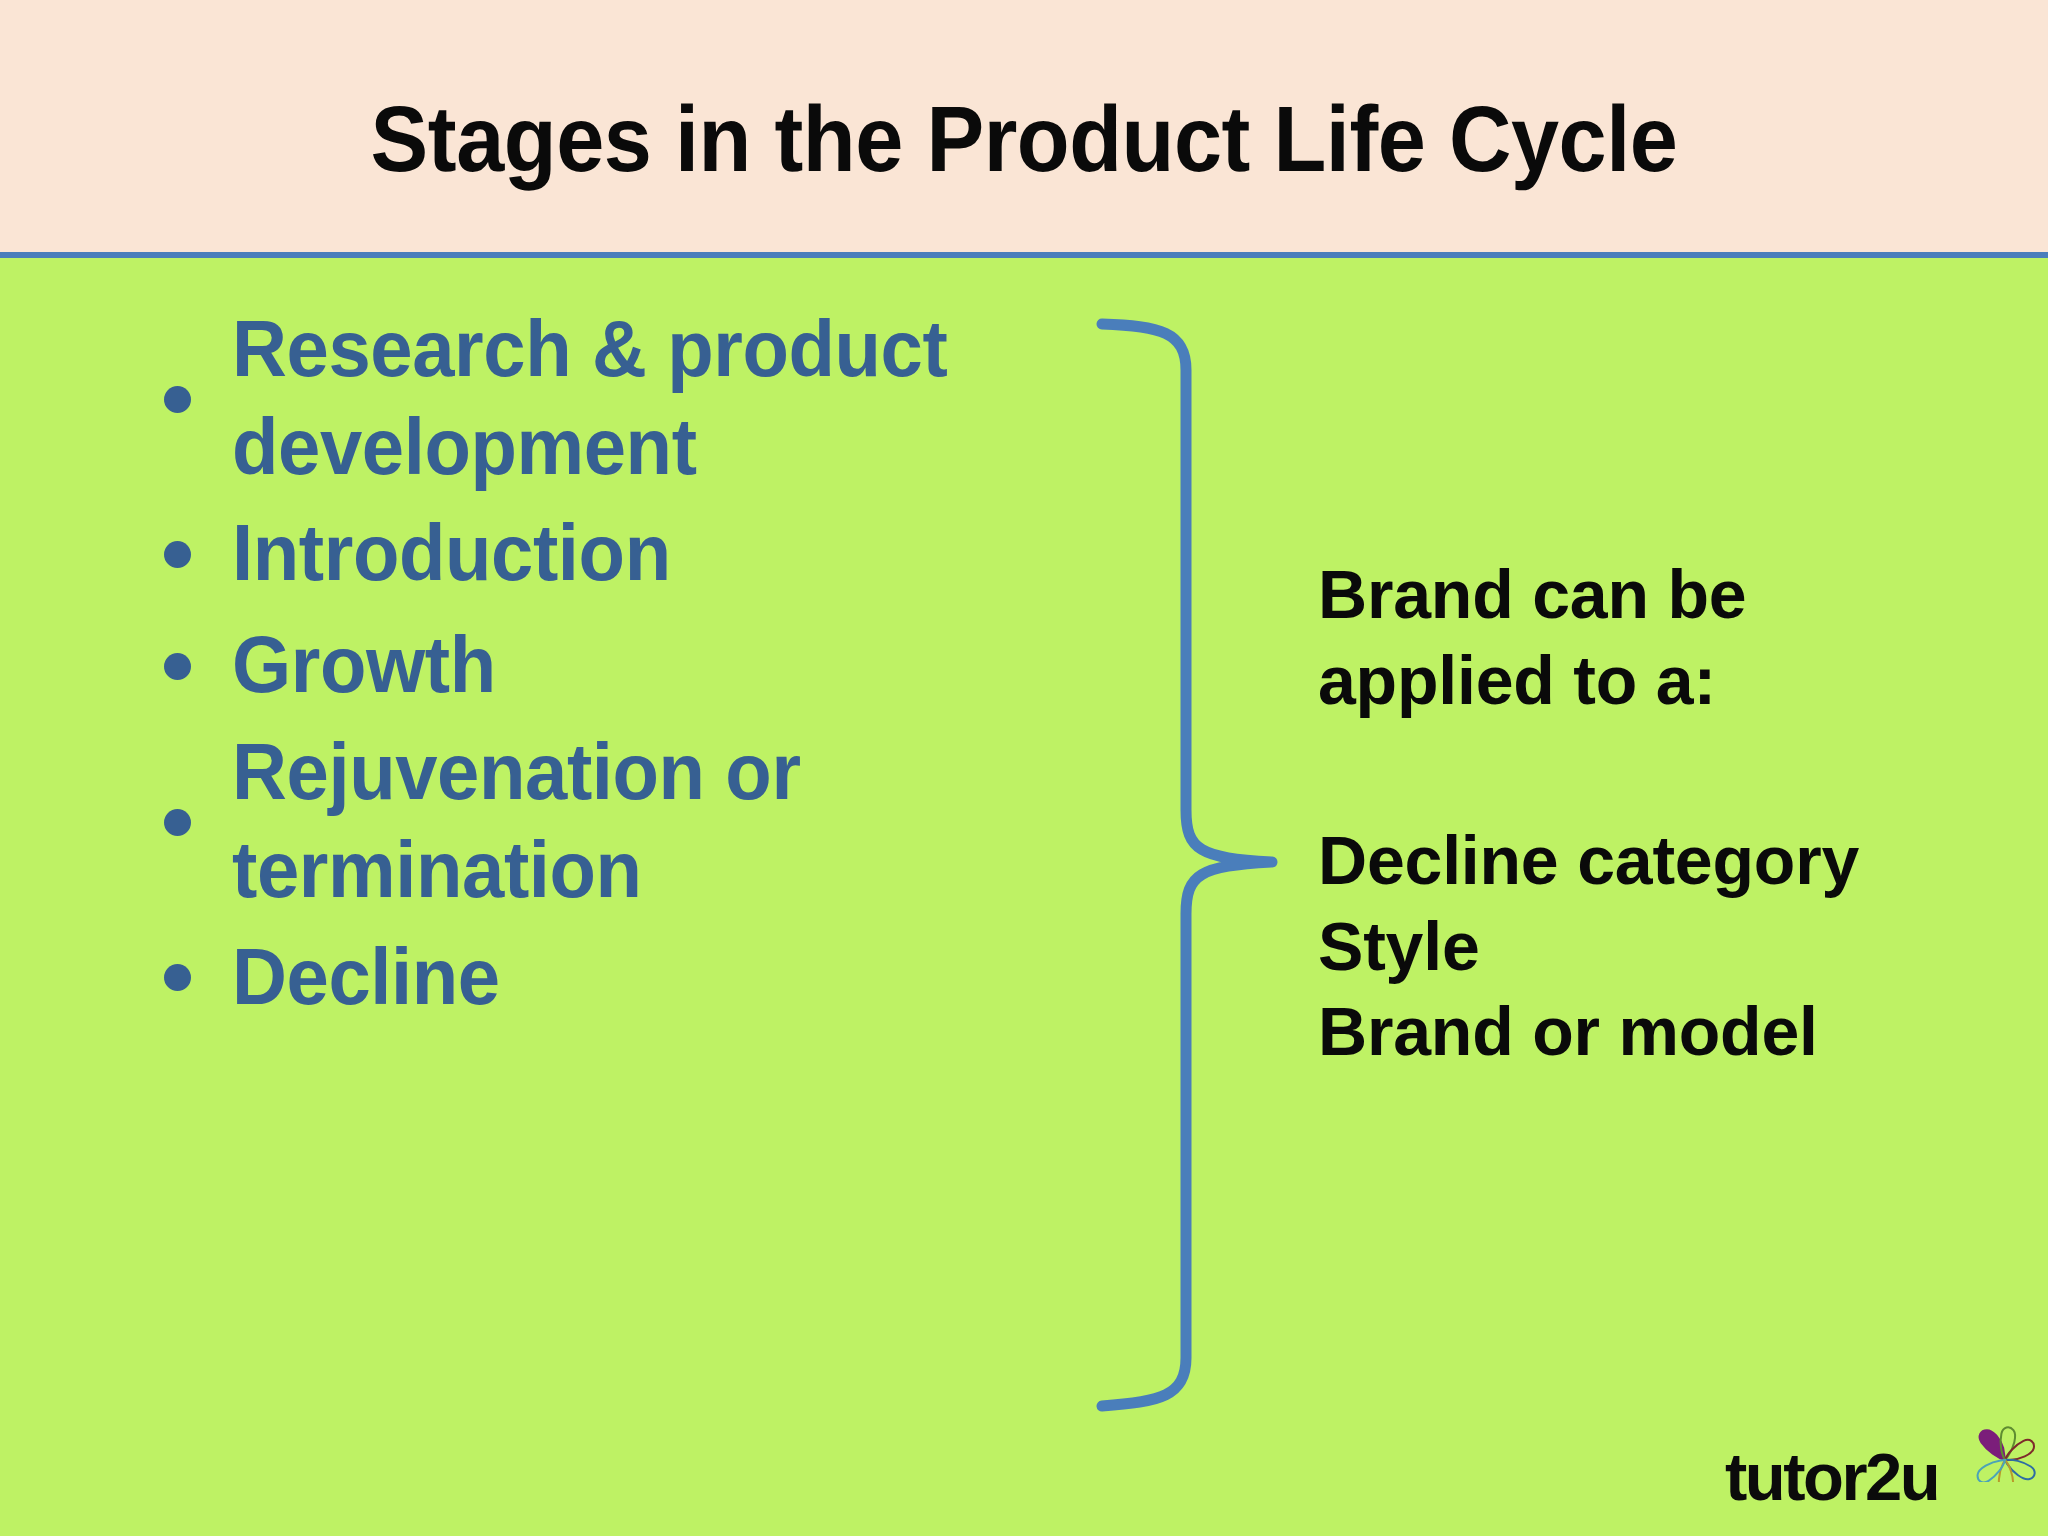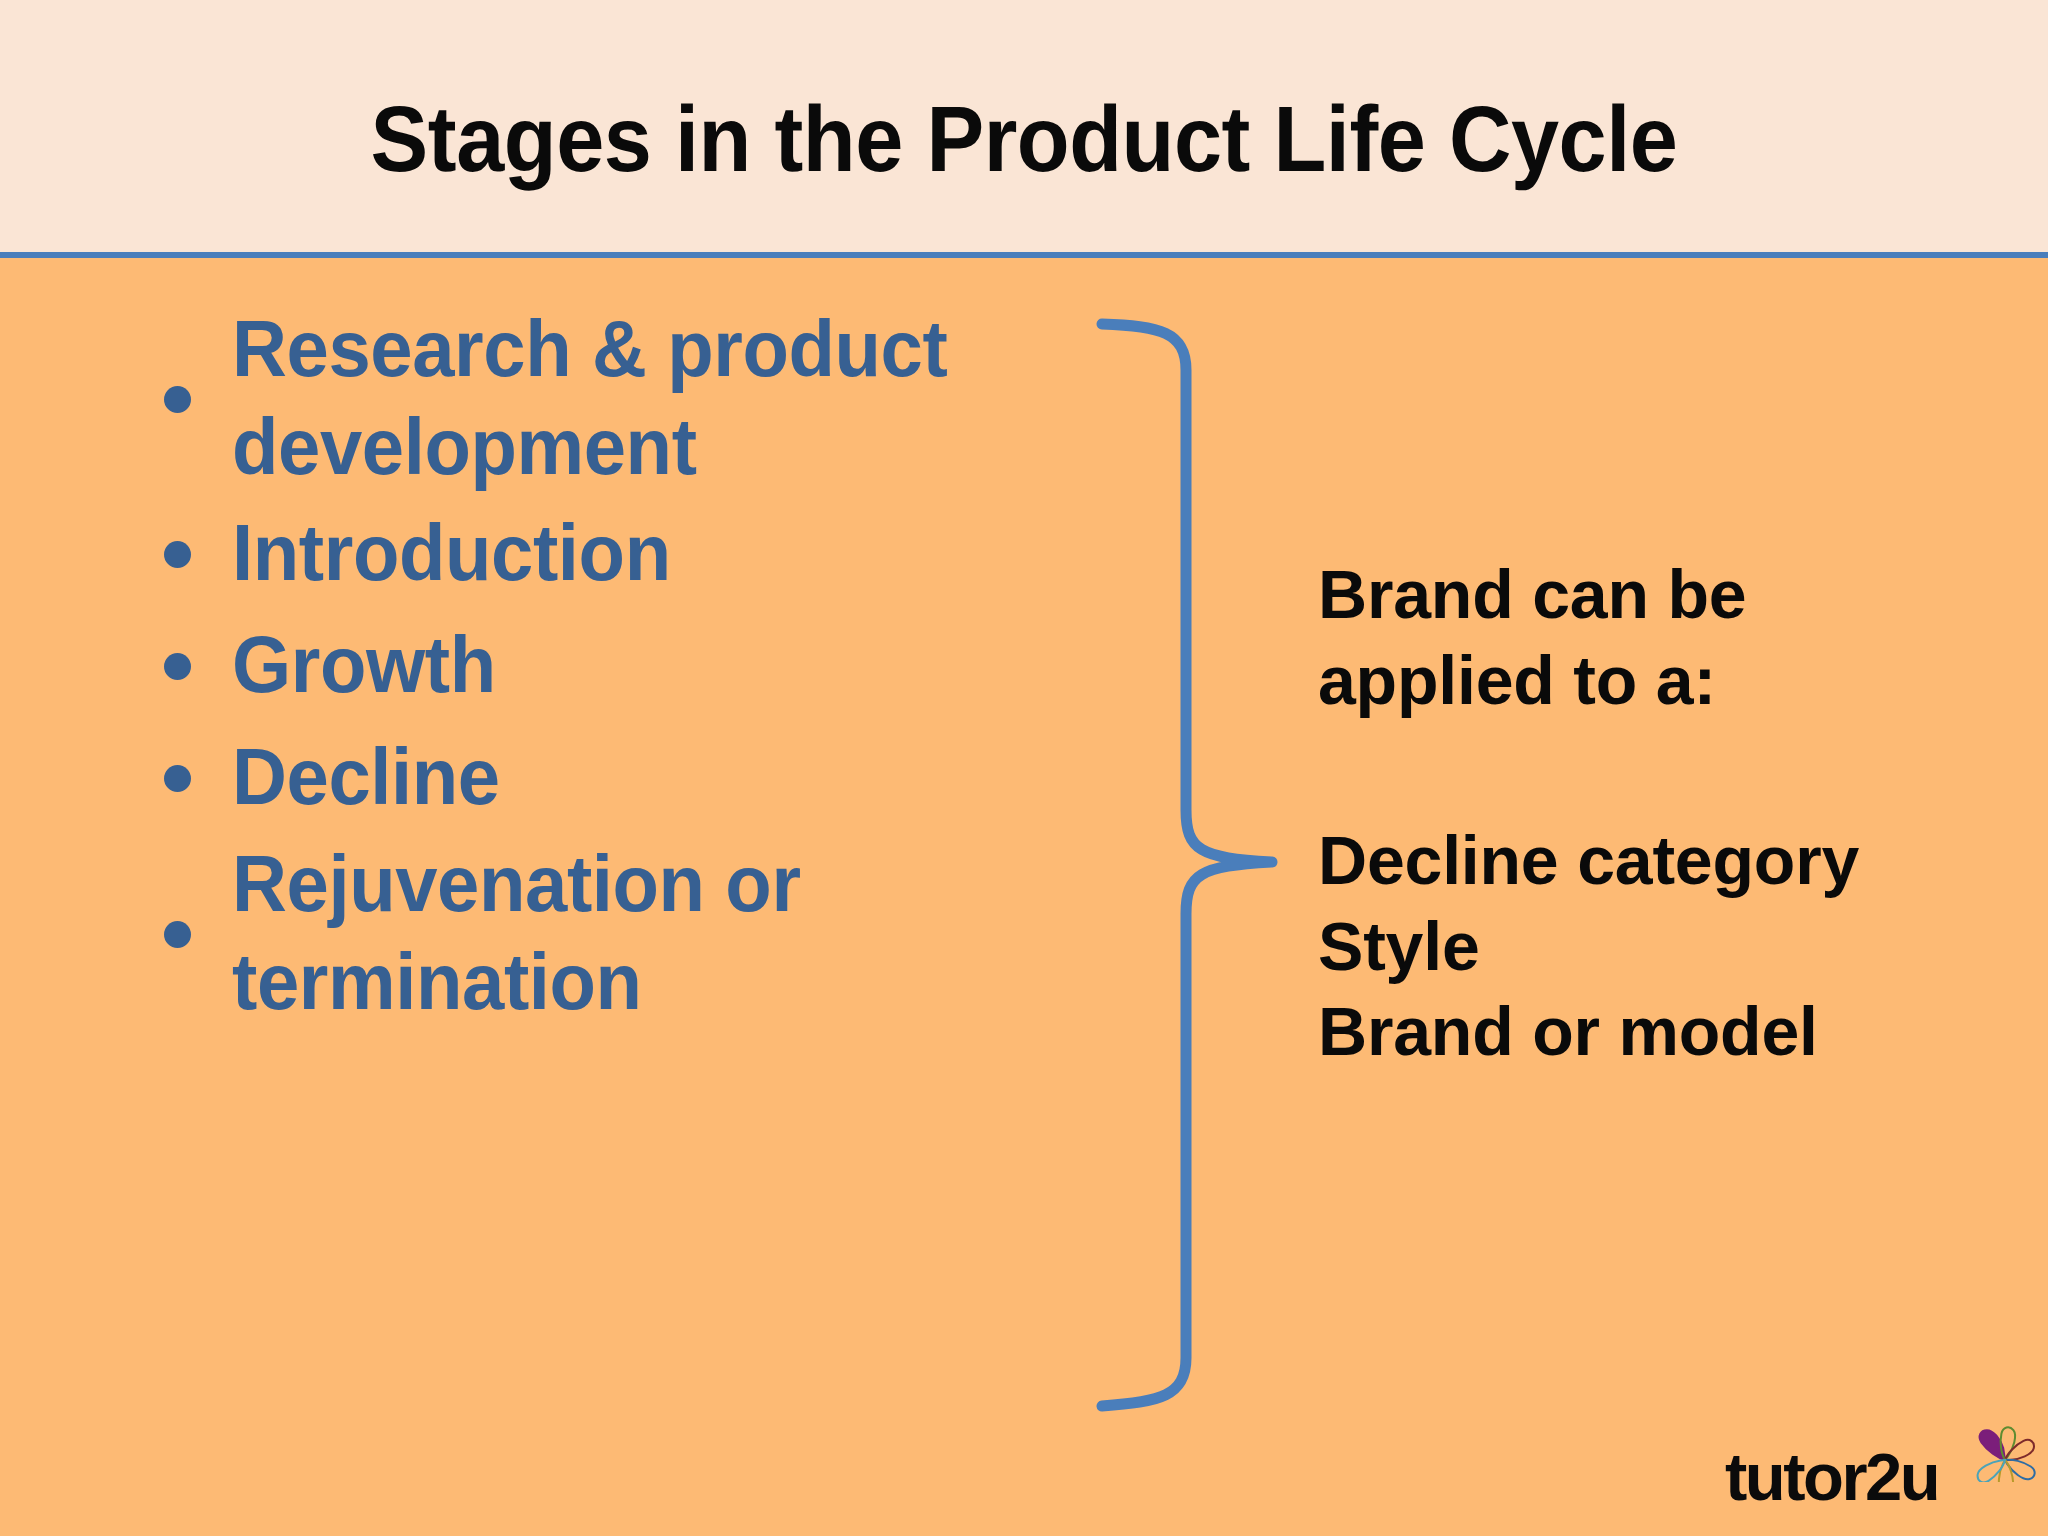--- a/index.html
+++ b/index.html
@@ -6,21 +6,21 @@
   html, body {
     margin: 0;
     padding: 0;
     background: #ffffff;
   }
 
   #slide {
     position: relative;
     width: 2048px;
     height: 1536px;
-    background: #fdba74;
+    background: #bef264;
     overflow: hidden;
     font-family: "Liberation Sans", "DejaVu Sans", sans-serif;
   }
 
   
   #header-band {
     position: absolute;
     left: 0;
     top: 0;
     width: 2048px;
@@ -194,26 +194,26 @@
     </div>
 
     <div class="bullet-row">
       <span class="bullet-dot"></span>
       <span class="bullet-text">Growth</span>
     </div>
 
 
     <div class="bullet-row">
       <span class="bullet-dot"></span>
+      <span class="bullet-text">Rejuvenation or termination</span>
+    </div>
+
+    <div class="bullet-row">
+      <span class="bullet-dot"></span>
       <span class="bullet-text">Decline</span>
-    </div>
-
-    <div class="bullet-row">
-      <span class="bullet-dot"></span>
-      <span class="bullet-text">Rejuvenation or termination</span>
     </div>
 
   </div>
 
   <svg id="brace" viewBox="0 0 210 1110">
     <path d="M 12 14
              C 70 16, 96 22, 96 60
              L 96 500
              C 96 540, 110 548, 182 552
              C 110 556, 96 564, 96 604

